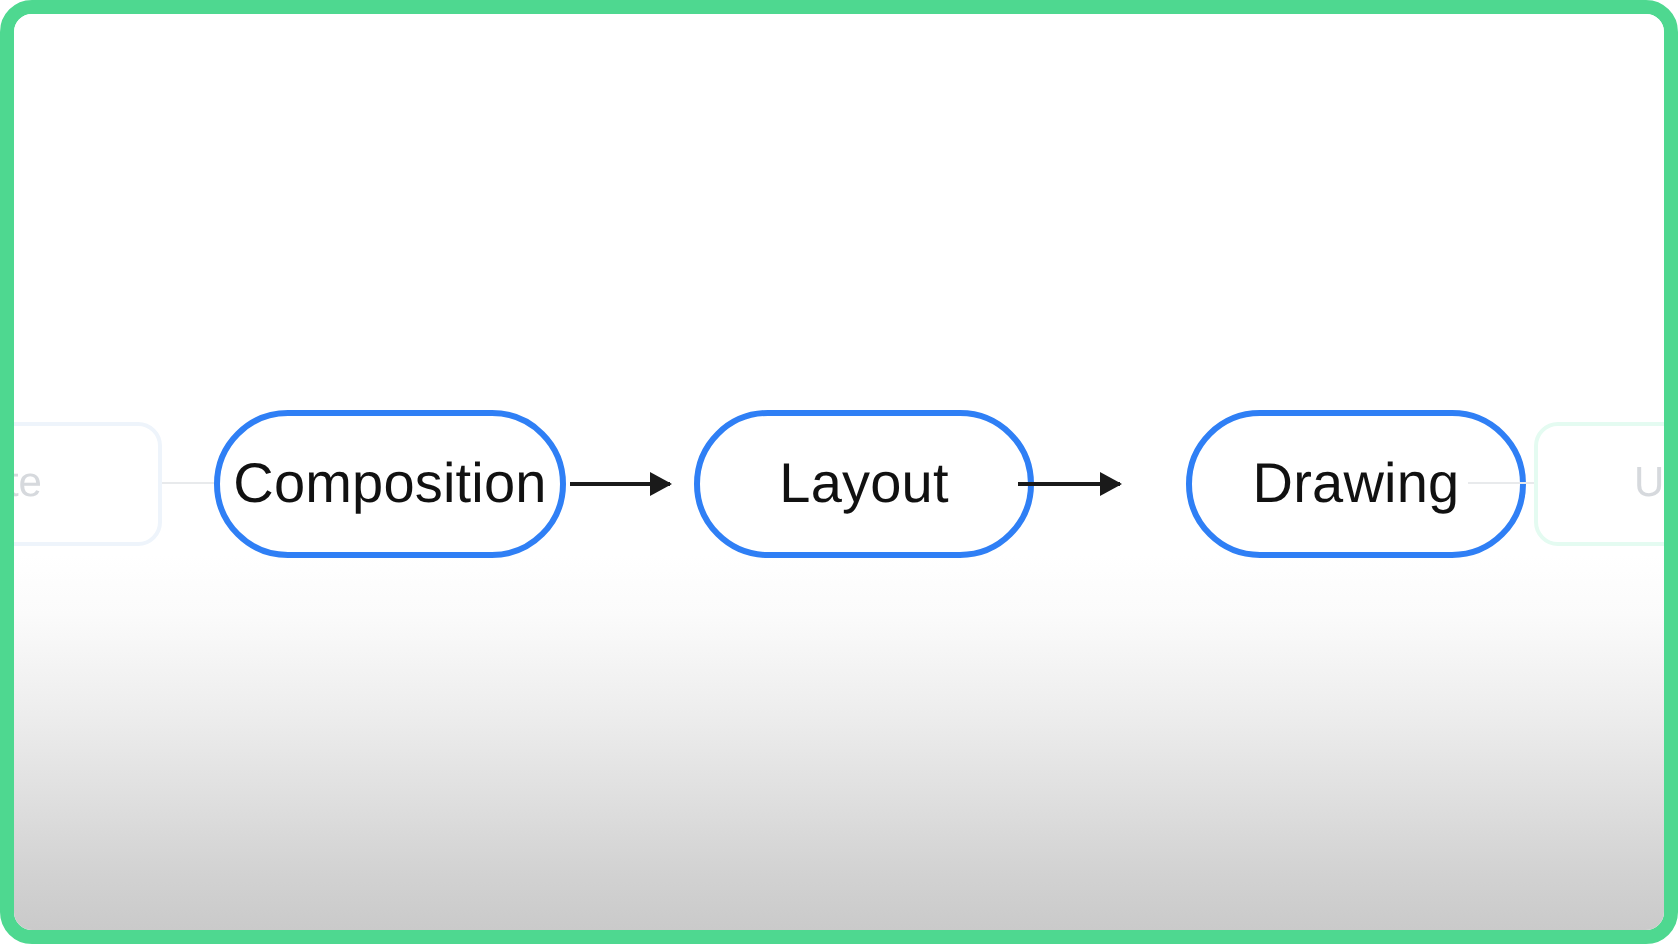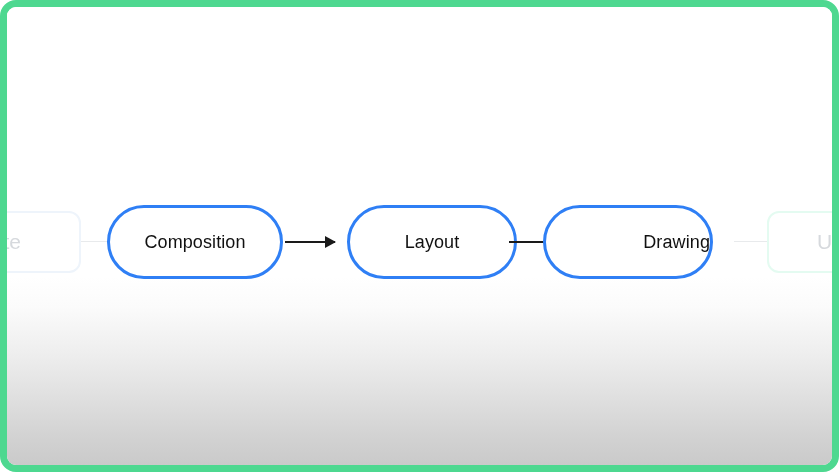--- a/index.html
+++ b/index.html
@@ -61,28 +61,28 @@
     top: 0;
     height: 74px;
     box-sizing: border-box;
     display: flex;
     align-items: center;
     justify-content: center;
     border-radius: 38px;
     background: #ffffff;
     border: 3px solid #2f7ff5;
     color: #111111;
-    font-size: 18px;
+    font-size: 28px;
     font-weight: 400;
     letter-spacing: 0.1px;
     white-space: nowrap;
   }
   .node-composition { left: 100px;  width: 176px; }
   .node-layout      { left: 340px;  width: 170px; }
-  .node-drawing     { left: 536px;  width: 170px; justify-content: flex-end; }
+  .node-drawing     { left: 586px;  width: 170px; }
 
   
   .ghost {
     position: absolute;
     top: 6px;
     height: 62px;
     box-sizing: border-box;
     display: flex;
     align-items: center;
     border-radius: 12px;

